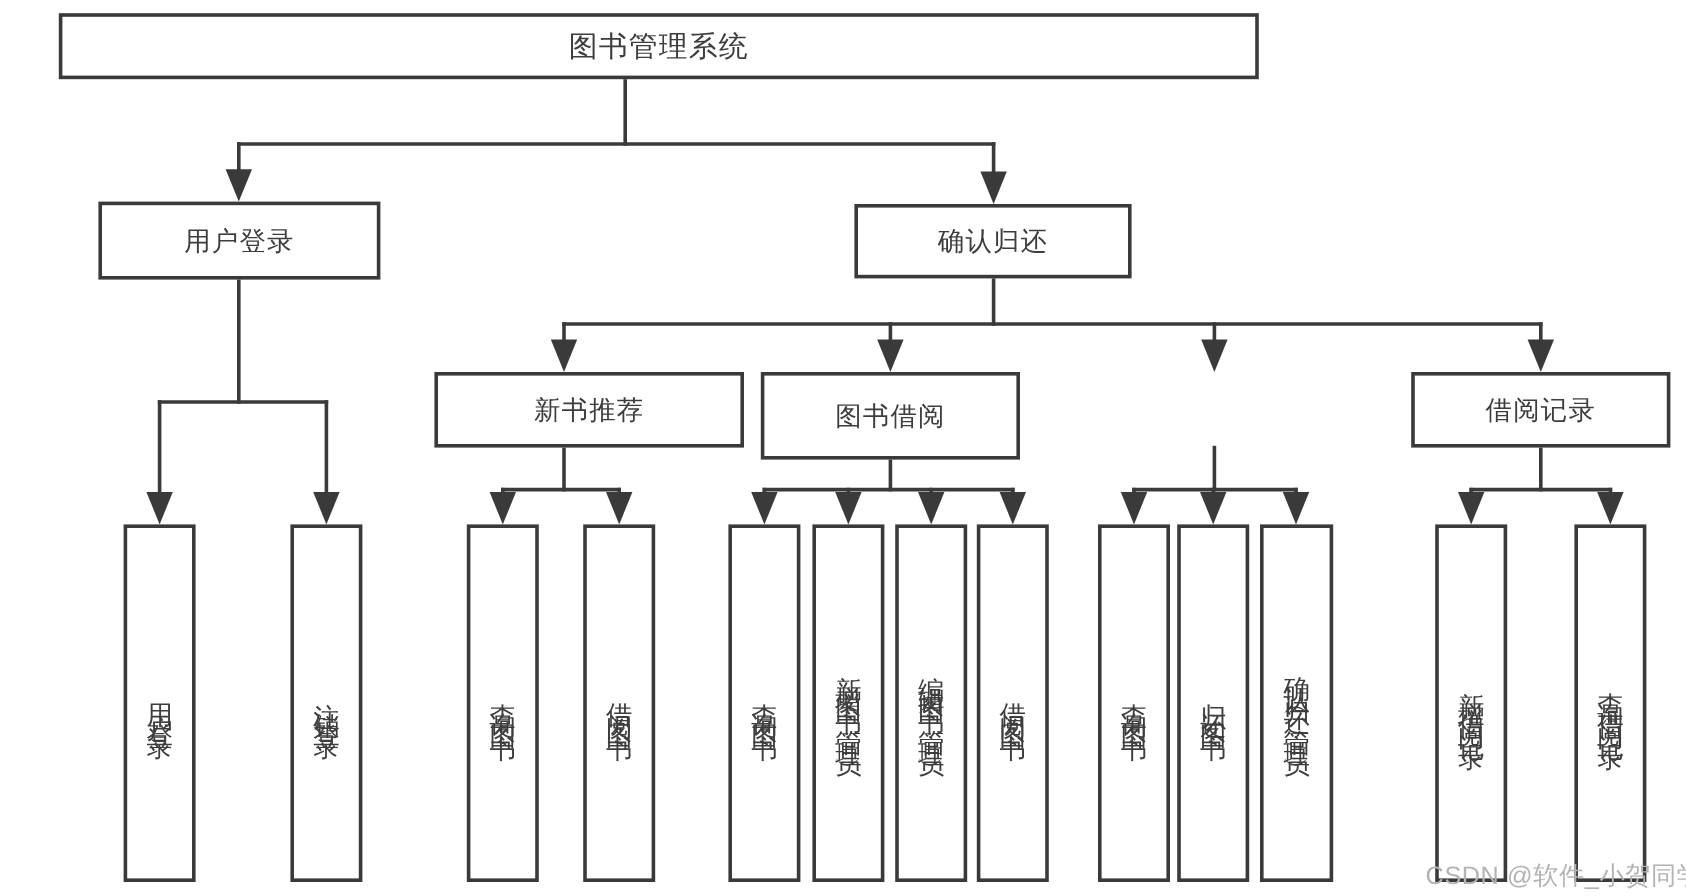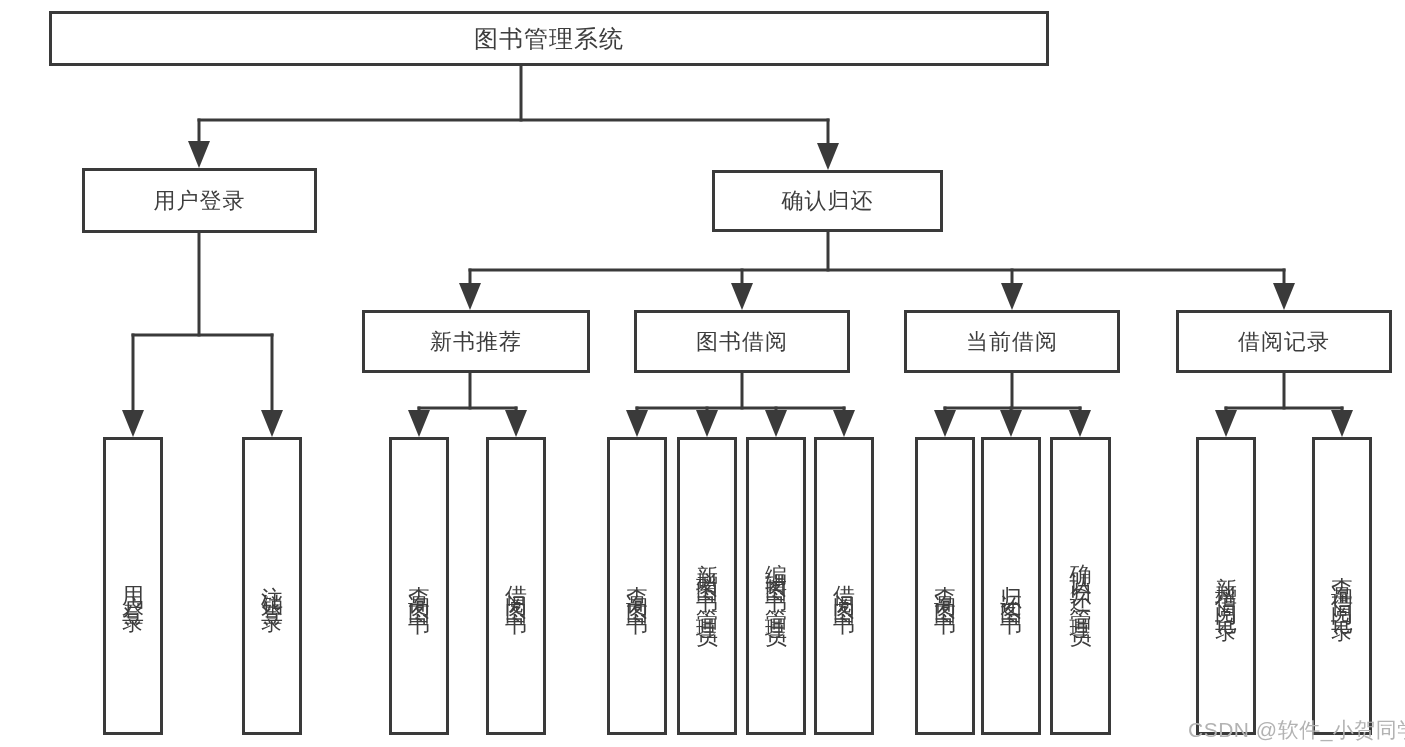--- a/index.html
+++ b/index.html
@@ -117,23 +117,22 @@
       <polygon points="1215,410 1237,410 1226,437"></polygon>
     <path d="M1342 408 V412"></path>
       <polygon points="1331,410 1353,410 1342,437"></polygon>
   </svg>
 
   <div class="node hnode root" style="left:22px;top:11px;width:1000px;height:55px;margin-left:27px;">图书管理系统</div>
 
   <div class="node hnode" style="left:82px;top:168px;width:235px;height:65px;">用户登录</div>
   <div class="node hnode" style="left:712px;top:170px;width:231px;height:62px;">确认归还</div>
 
-  <div class="node hnode" style="left:362px;top:310px;width:228px;height:63px;">新书推荐</div>
-  <div class="node hnode" style="left:634px;top:310px;width:216px;height:63px;">图书借阅</div>
-  <div class="node hnode" style="left:904px;top:310px;width:216px;height:63px;">当前借阅</div>
+  <div class="node hnode" style="left:362px;top:310px;width:258px;height:63px;">新书推荐</div>
+  <div class="node hnode" style="left:634px;top:310px;width:216px;height:73px;">图书借阅</div>
   <div class="node hnode" style="left:1176px;top:310px;width:216px;height:63px;">借阅记录</div>
 
   <div class="node vnode" style="left:103px;top:437px;width:60px;height:298px;">
     <span>用户登录</span>
   </div>
   <div class="node vnode" style="left:242px;top:437px;width:60px;height:298px;">
     <span>注销登录</span>
   </div>
 
   <div class="node vnode" style="left:389px;top:437px;width:60px;height:298px;">

